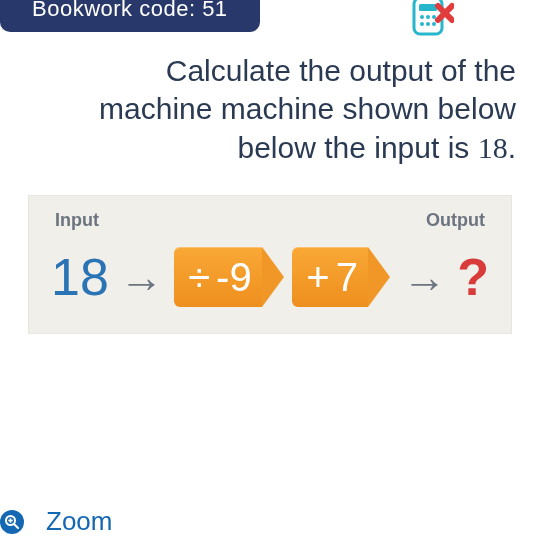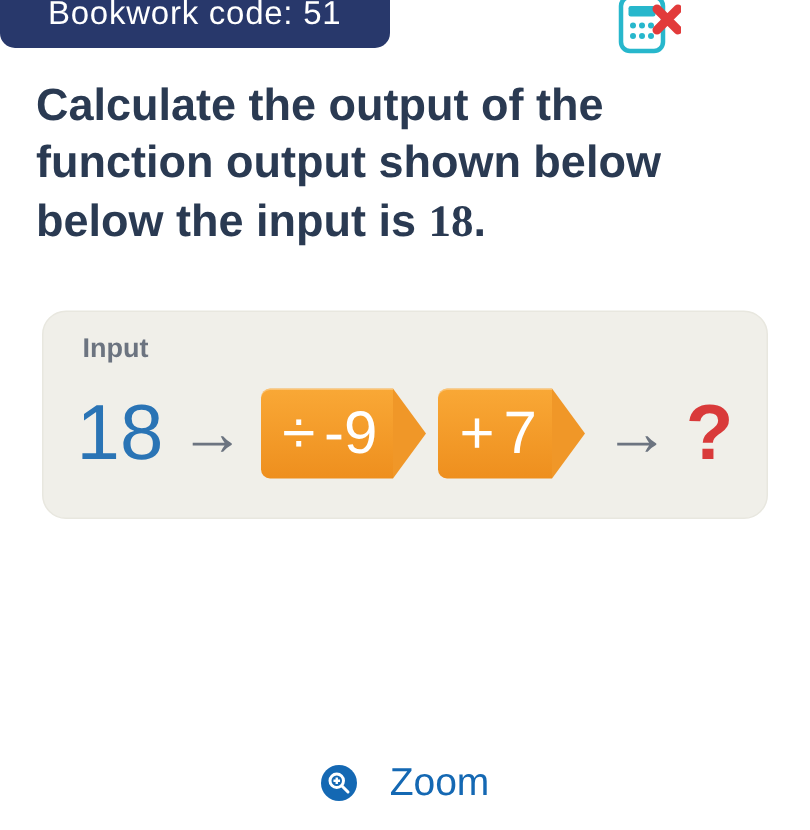--- a/index.html
+++ b/index.html
@@ -31,32 +31,32 @@
     top: -10px;
   }
   .calc-icon-wrap {
     position: absolute;
     right: 86px;
     top: -4px;
   }
   .question-text {
     color: #2a3a52;
     font-size: 30px;
-    text-align: left;
+    text-align: right;
     padding: 14px 24px 0 24px;
     line-height: 1.28;
-    font-weight: 700;
+    font-weight: 400;
   }
   .question-text .num {
     font-family: Georgia, 'Times New Roman', serif;
   }
   .machine-panel {
-    margin: 40px 28px 0 28px;
+    margin: 28px 28px 0 28px;
     background: #f0efe9;
-    border-radius: 16px;
+    border-radius: 0;
     padding: 14px 22px 26px 22px;
     border: 1px solid #e8e7df;
   }
   .labels {
     display: flex;
     justify-content: space-between;
     font-size: 18px;
     color: #6c7480;
     font-weight: 600;
     padding: 0 4px 6px 4px;
@@ -106,21 +106,21 @@
   .qmark {
     color: #d93a3a;
     font-size: 52px;
     font-weight: 700;
   }
   .zoom-row {
     position: absolute;
     bottom: 16px;
     left: 0; right: 0;
     display: flex;
-    justify-content: center;
+    justify-content: flex-start;
     align-items: center;
     gap: 22px;
     color: #1468b3;
     font-size: 26px;
     font-weight: 500;
     cursor: pointer;
   }
   .zoom-icon-circle {
     width: 24px; height: 24px;
     background: #1468b3;
@@ -145,27 +145,28 @@
       <circle cx="12" cy="28" r="2" fill="#27b7cc"></circle>
         <circle cx="18" cy="28" r="2" fill="#27b7cc"></circle>
         <circle cx="24" cy="28" r="2" fill="#27b7cc"></circle>
       <path d="M28 10 L42 24 M42 10 L28 24" stroke="#e23b3b" stroke-width="6" stroke-linecap="round"></path>
     </svg>
   </div>
 </div>
 
 <div class="question-text">
   <span>Calculate the output of the</span><br>
-  <span>function output shown below</span><br>
+  <span>machine machine shown below</span><br>
   <span>below the input is </span><span class="num">18</span><span>.</span>
 </div>
 
 <div class="machine-panel">
   <div class="labels">
     <span>Input</span>
+    <span>Output</span>
   </div>
   <div class="flow">
     <span class="input-val">18</span>
     <span class="arrow">→</span>
     <span class="op-chip">
       <span class="sym">÷</span>
         <span>-9</span>
     </span>
     <span class="op-chip">
       <span class="sym">+</span>

